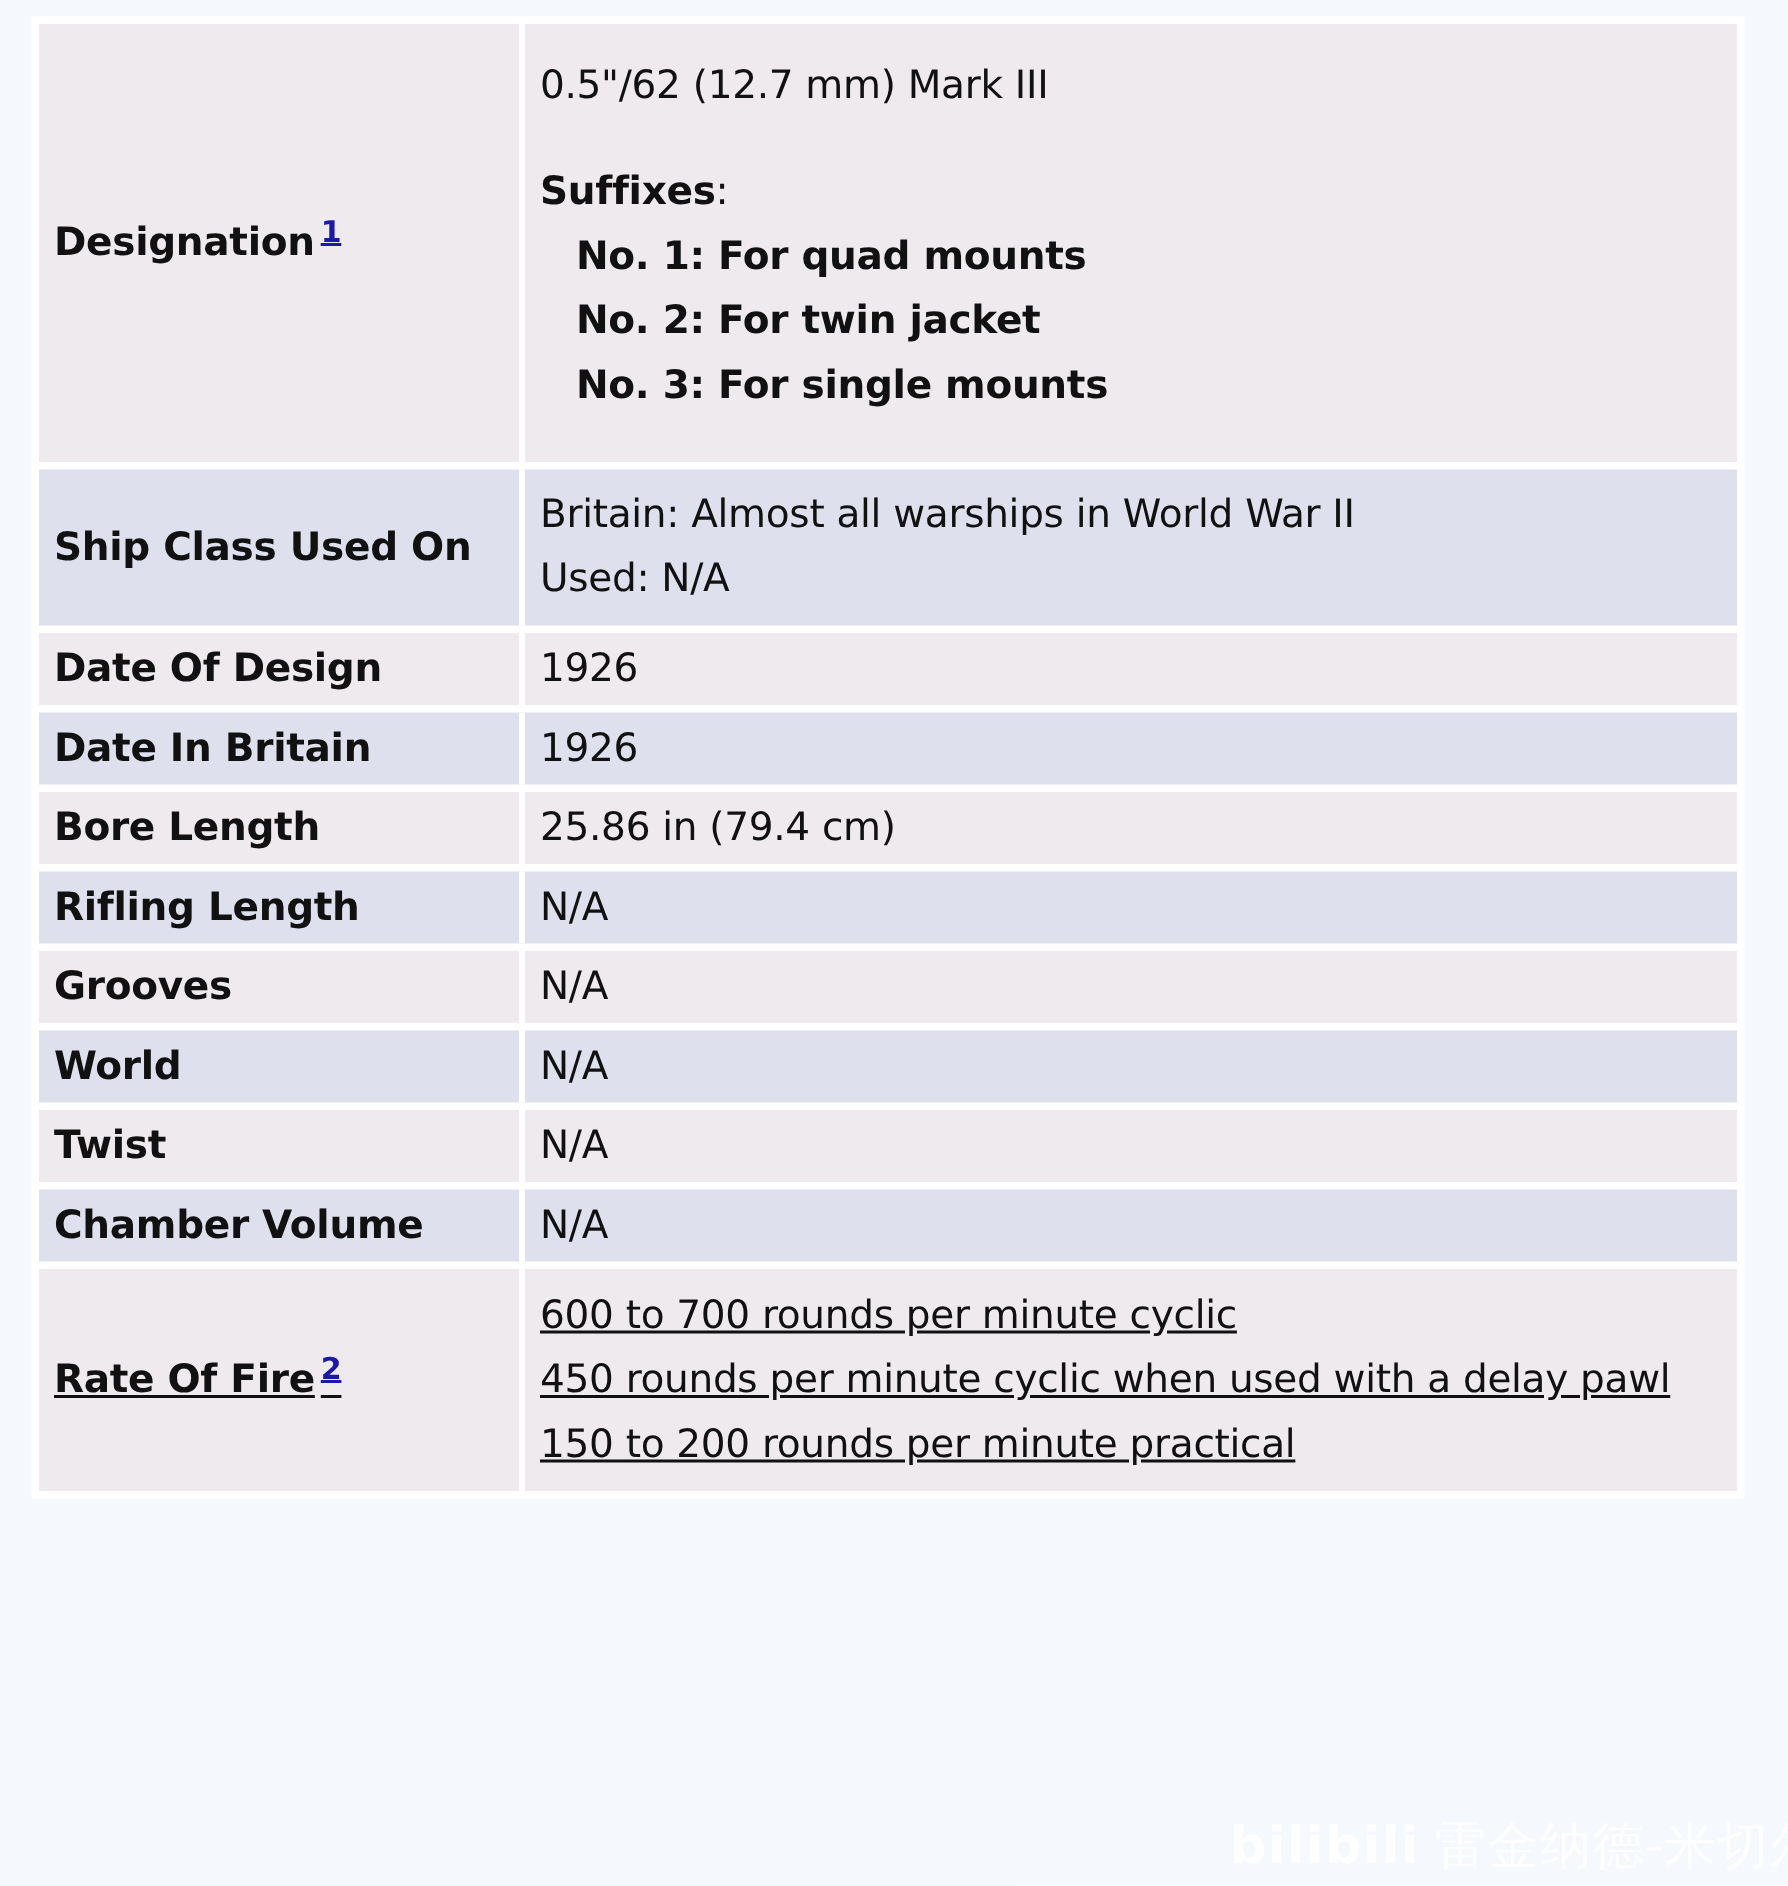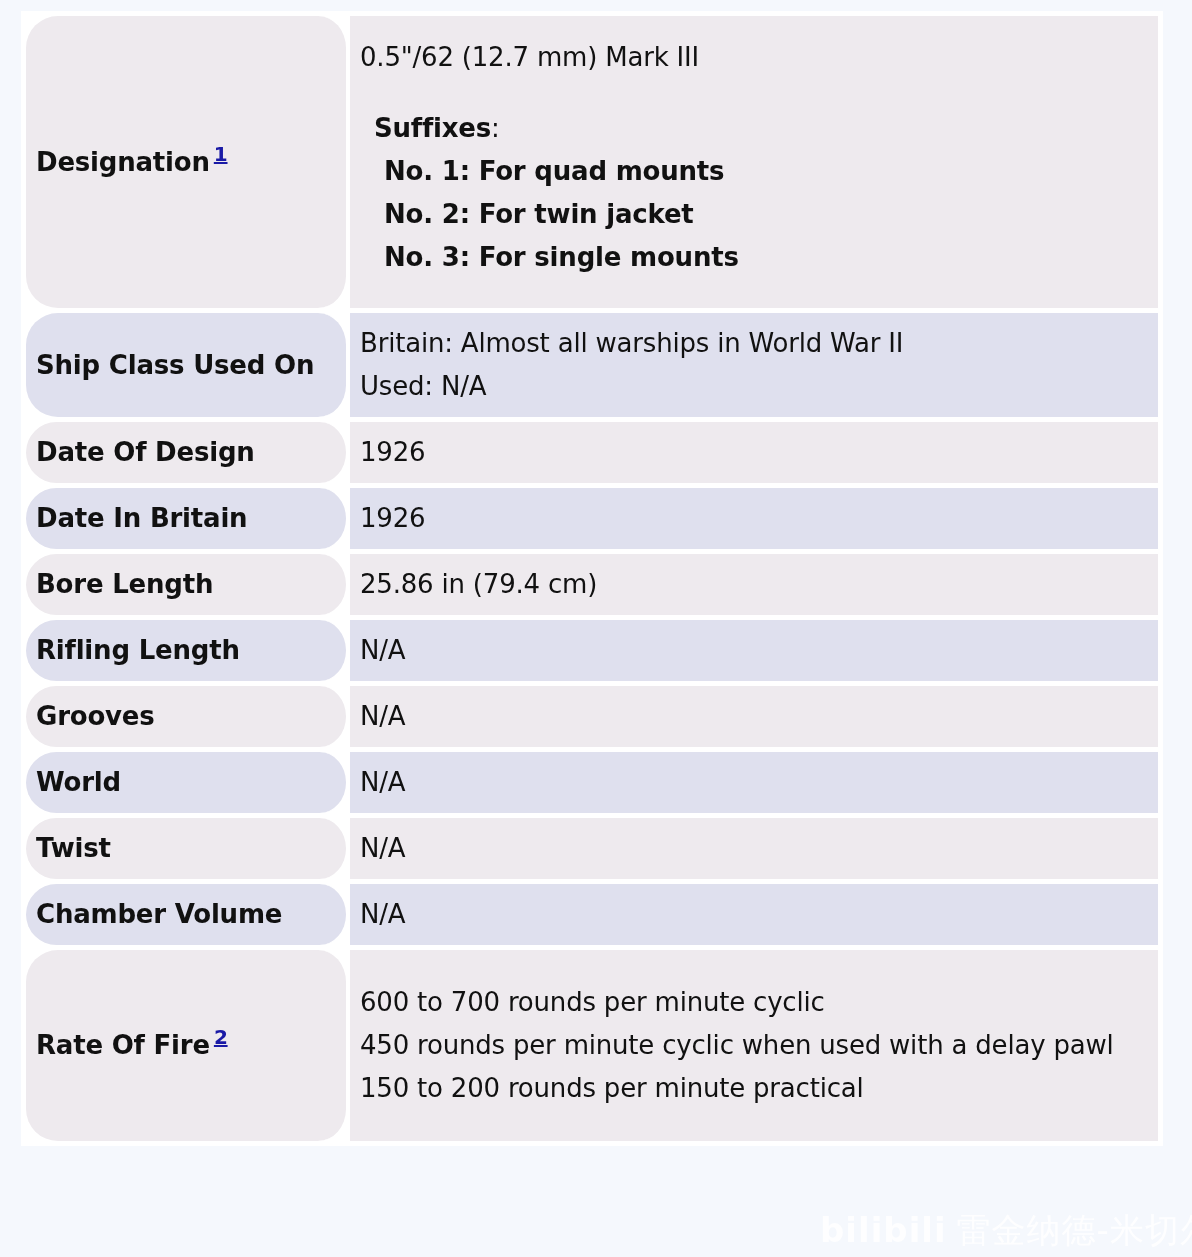--- a/index.html
+++ b/index.html
@@ -36,47 +36,46 @@
       line-height: 43px;
       vertical-align: middle;
       letter-spacing: -0.2px;
     }
     table.specs td.label {
       width: 300px;
       font-weight: bold;
       border-right: 4px solid #ffffff;
       padding-left: 10px;
       white-space: nowrap;
-      border-radius: 32px;
     }
     table.specs td.value {
       padding-left: 10px;
       white-space: nowrap;
     }
     tr.odd td { background: #eeeaee; }
     tr.even td { background: #dfe0ee; }
-    tr.simple td { height: 61px; }
+    tr.simple td { height: 48px; }
     tr.tall-designation td { height: 292px; }
     tr.tall-ship td { height: 104px; }
-    tr.tall-rof td { height: 191px; }
+    tr.tall-rof td { height: 148px; text-decoration: underline; }
     sup.ref {
       font-size: 20px;
       vertical-align: top;
       position: relative;
       top: -8px;
       margin-left: 4px;
     }
     sup.ref a {
       color: #1a1aa6;
       text-decoration: underline;
       font-weight: bold;
     }
     .line { display: block; }
     .designation-main { display: block; margin-bottom: 28px; margin-top: -10px; }
-    .suffix-head { display: block; margin-left: 14px; }
+    .suffix-head { display: block; }
     .suffix-head b { font-weight: bold; }
     .suffix-item { display: block; padding-left: 24px; font-weight: bold; }
     .watermark {
       position: absolute;
       left: 820px;
       top: 1208px;
       font-size: 34px;
       color: rgba(255,255,255,0.85);
       white-space: nowrap;
       letter-spacing: 1px;

